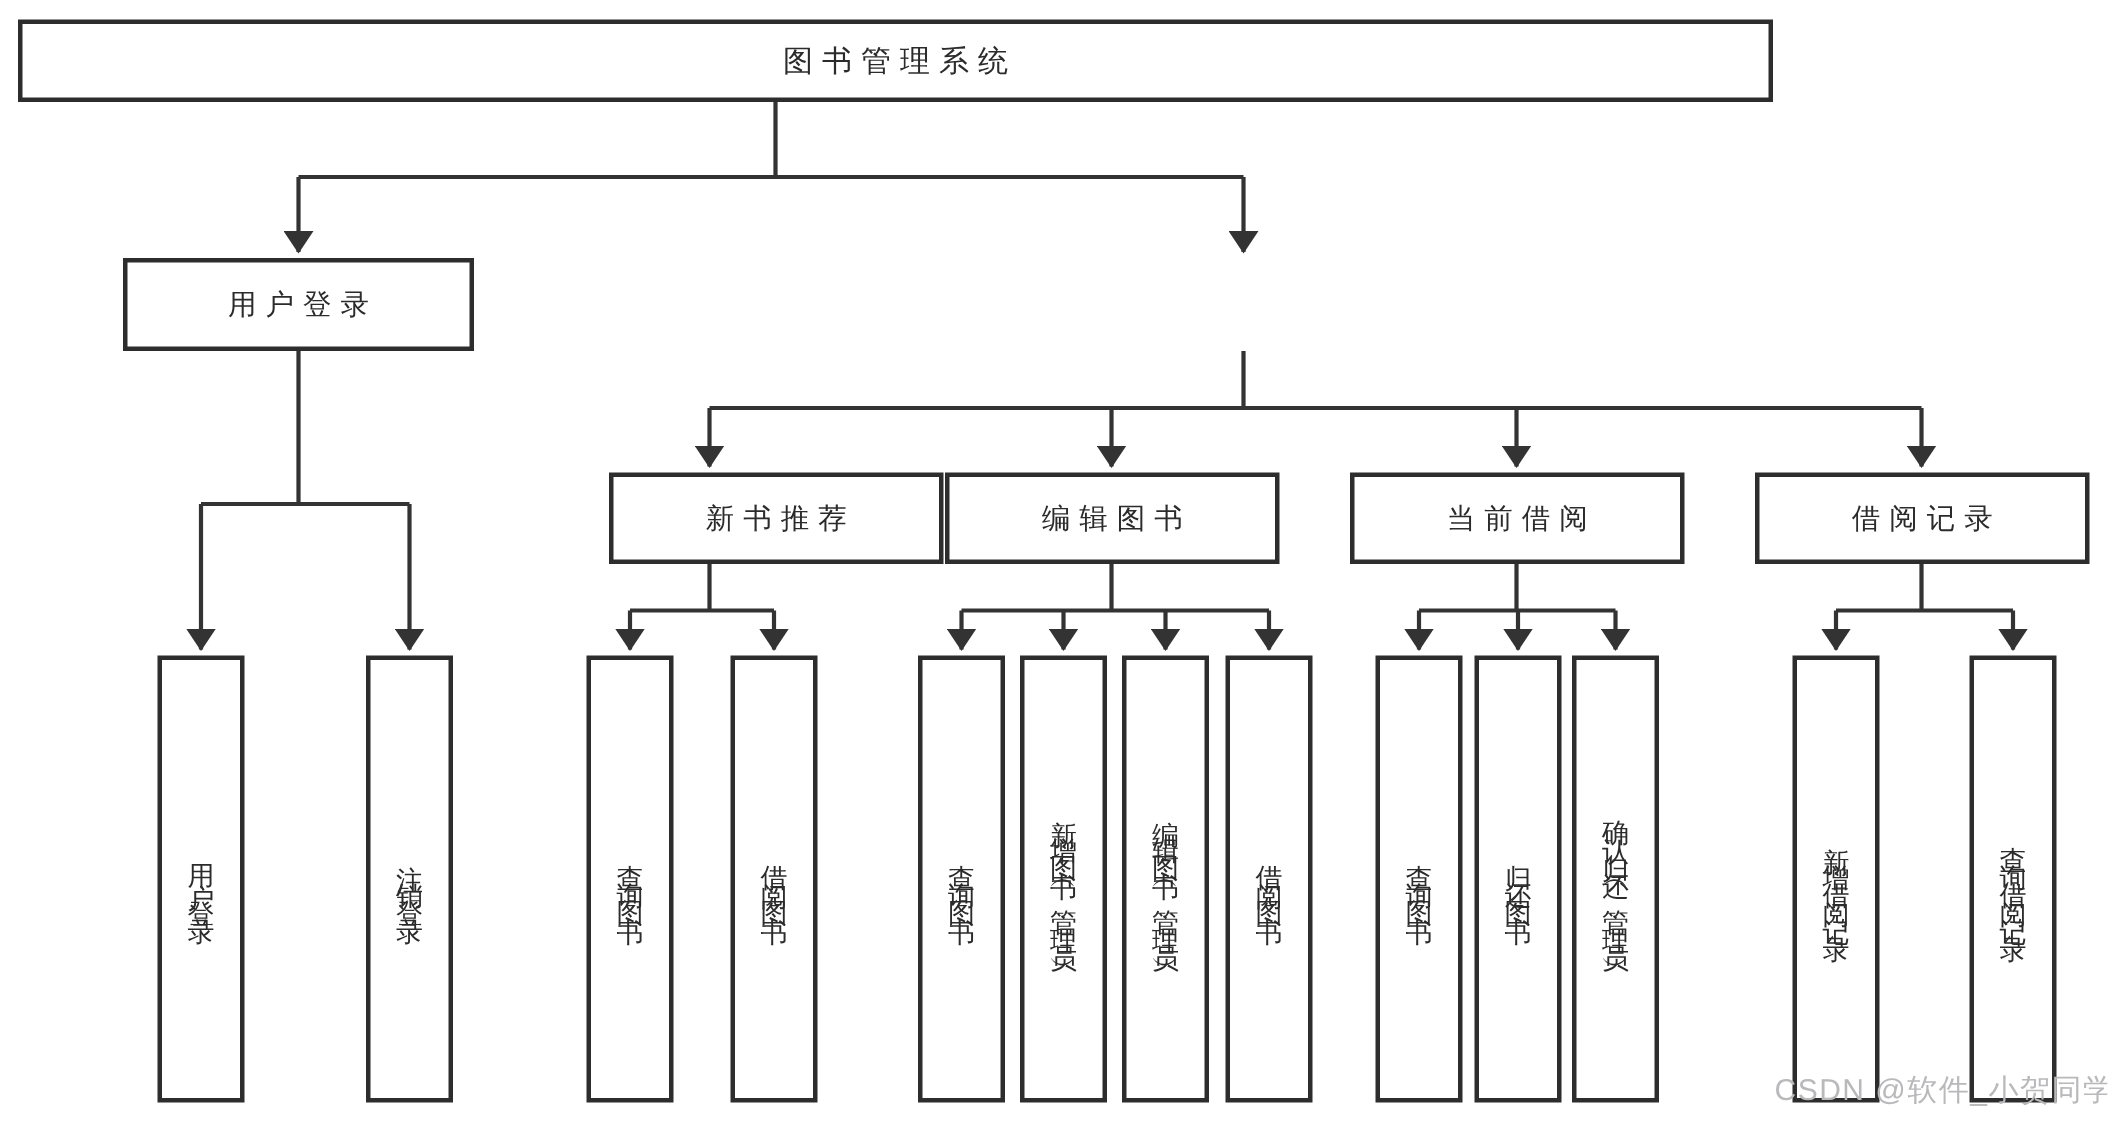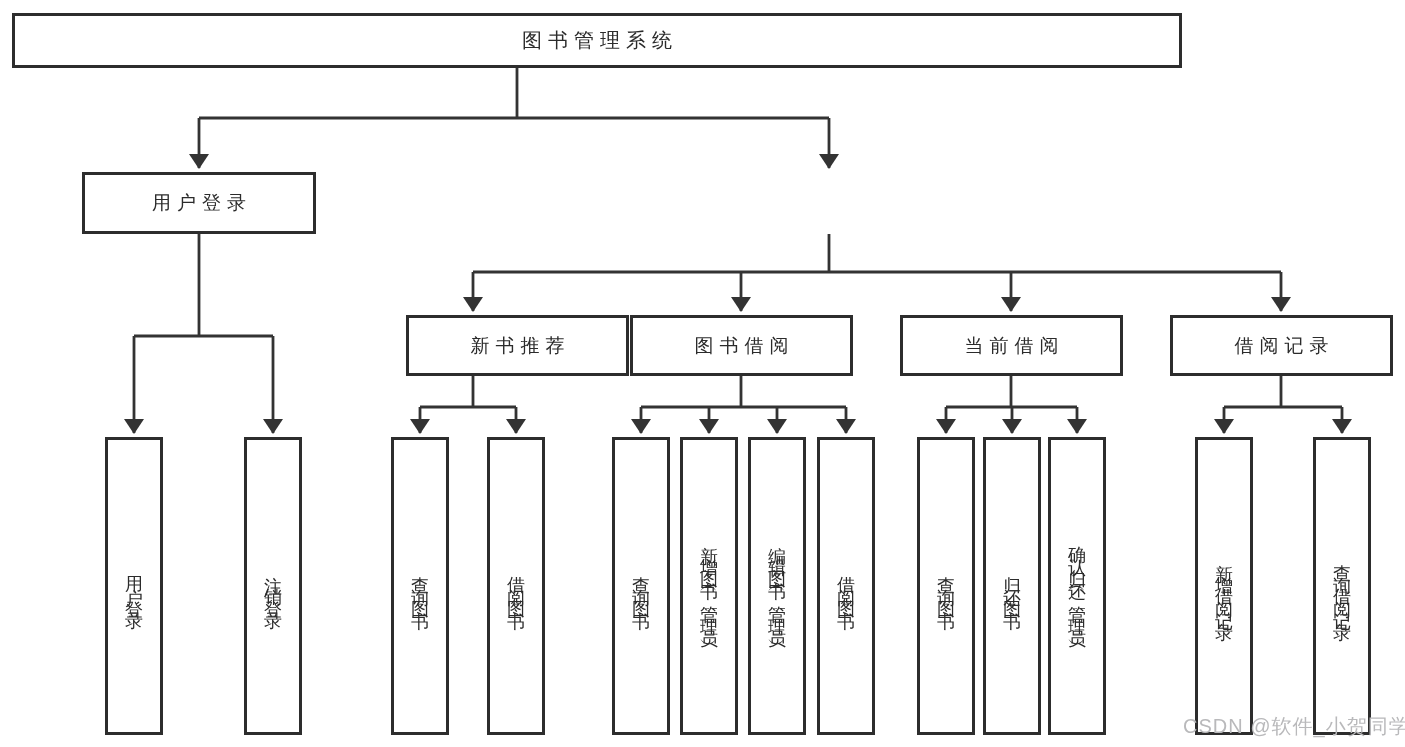--- a/index.html
+++ b/index.html
@@ -125,21 +125,21 @@
     <path class="cline" d="M1077 407 V433" marker-end="url(#ah)"></path>
     <path class="cline" d="M1224 407 V433" marker-end="url(#ah)"></path>
     <path class="cline" d="M1342 407 V433" marker-end="url(#ah)"></path>
   </svg>
 
   <div class="hbox" style="left:12px; top:13px; width:1170px; height:55px; font-size:20px;">图书管理系统</div>
 
   <div class="hbox" style="left:82px; top:172px; width:234px; height:62px;">用户登录</div>
 
   <div class="hbox" style="left:362px; top:315px; width:223px; height:61px;margin-left:44px;">新书推荐</div>
-  <div class="hbox" style="left:630px; top:315px; width:223px; height:61px;">图书借阅</div>
+  <div class="hbox" style="left:630px; top:315px; width:223px; height:61px;">编辑图书</div>
   <div class="hbox" style="left:1170px; top:315px; width:223px; height:61px;">借阅记录</div>
   <div class="hbox" style="left:900px; top:315px; width:223px; height:61px;">当前借阅</div>
 
   <div class="vbox" style="left:105px; top:437px;">
     <span class="vtext">用户登录</span>
   </div>
   <div class="vbox" style="left:244px; top:437px;">
     <span class="vtext">注销登录</span>
   </div>
 

